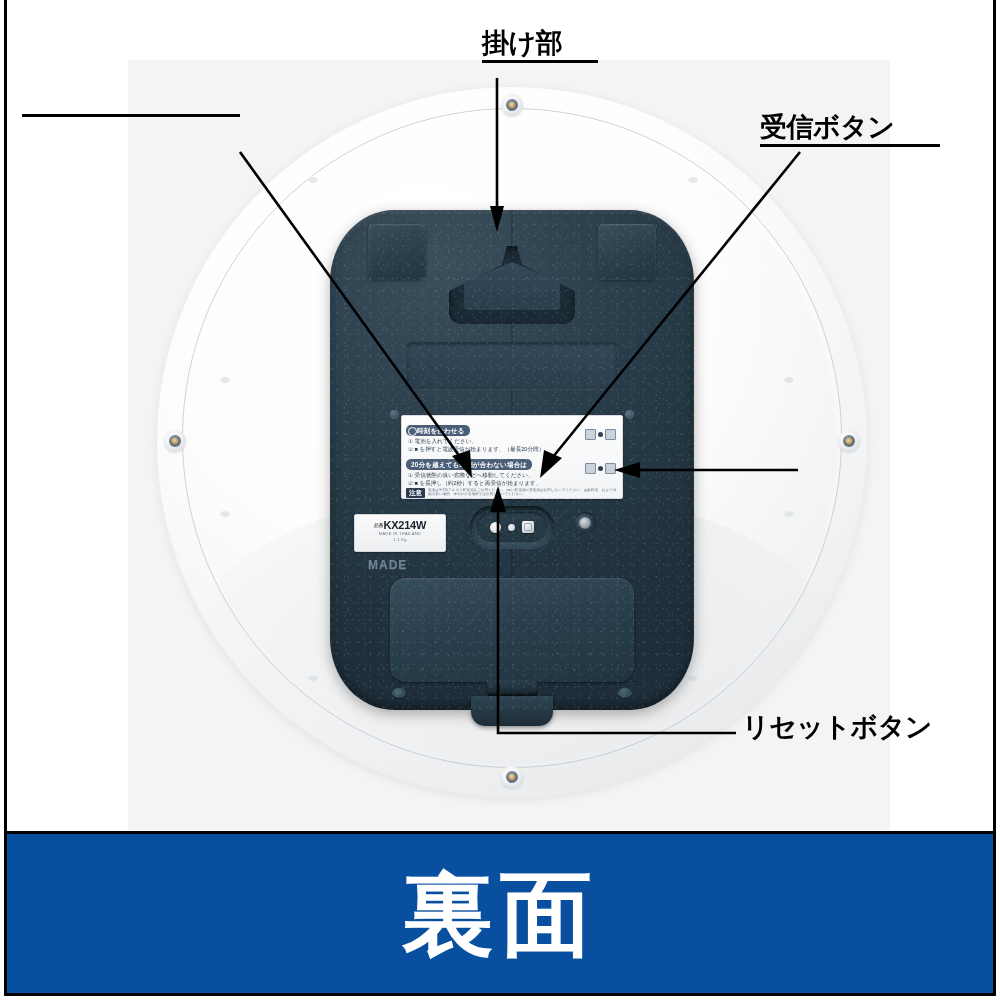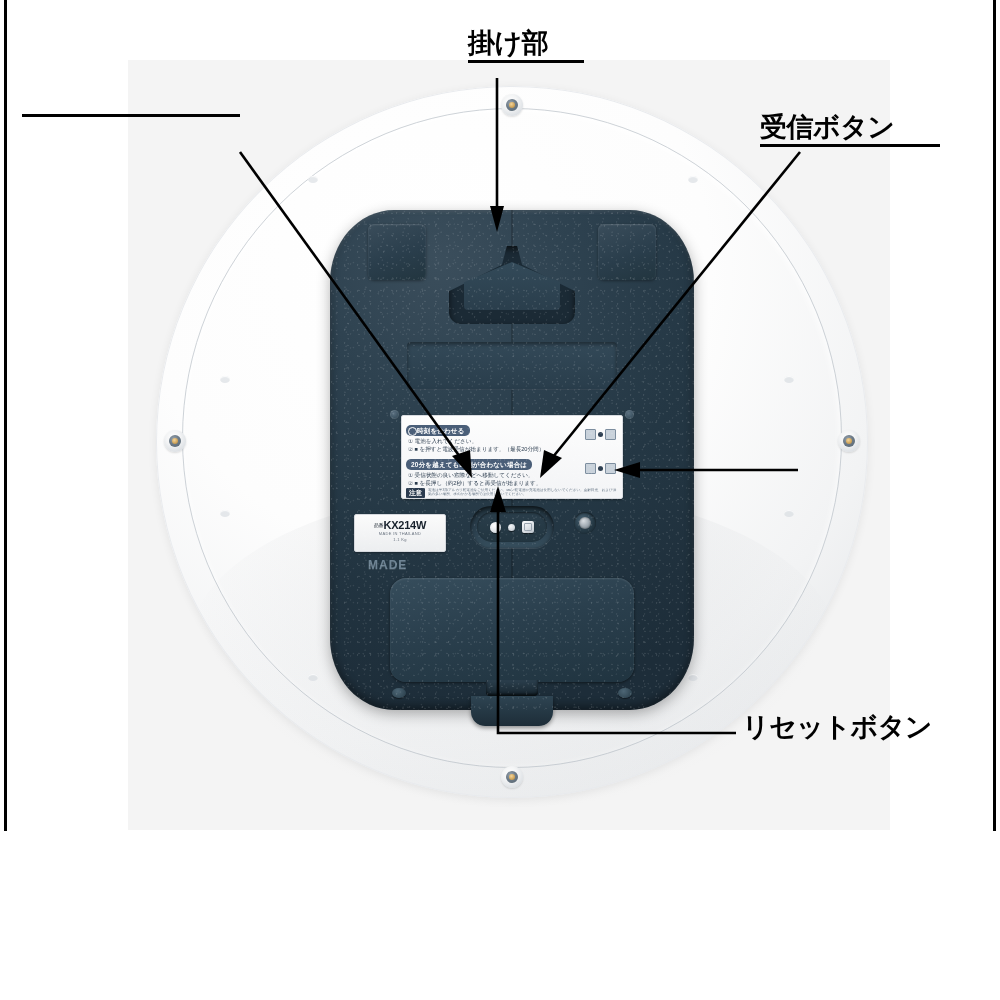--- a/index.html
+++ b/index.html
@@ -513,21 +513,21 @@
   .callout .rule {
     display: block;
     height: 3px;
     background: #000000;
     margin-top: 2px;
   }
 
   .cl-mode   { left: 22px;  top: 112px; }
   .cl-mode .rule { width: 218px; }
 
-  .cl-hook   { left: 468px; top: 28px; }
+  .cl-hook   { left: 482px; top: 28px; }
   .cl-hook .rule { width: 116px; }
 
   .cl-recv   { left: 760px; top: 112px; }
   .cl-recv .rule { width: 180px; }
 
   .cl-led    { left: 806px; top: 448px; }
   .cl-reset  { left: 742px; top: 712px; }
 
   
   .leader-svg {
@@ -701,14 +701,17 @@
   </div>
 
 
   <div class="callout cl-reset">
     <span class="txt">リセットボタン</span>
   </div>
 
   <div class="frame-left"></div>
   <div class="frame-right"></div>
 
+  <div class="banner">
+    <span class="banner-text">裏面</span>
+  </div>
 
 </div>
 
 </body></html>

